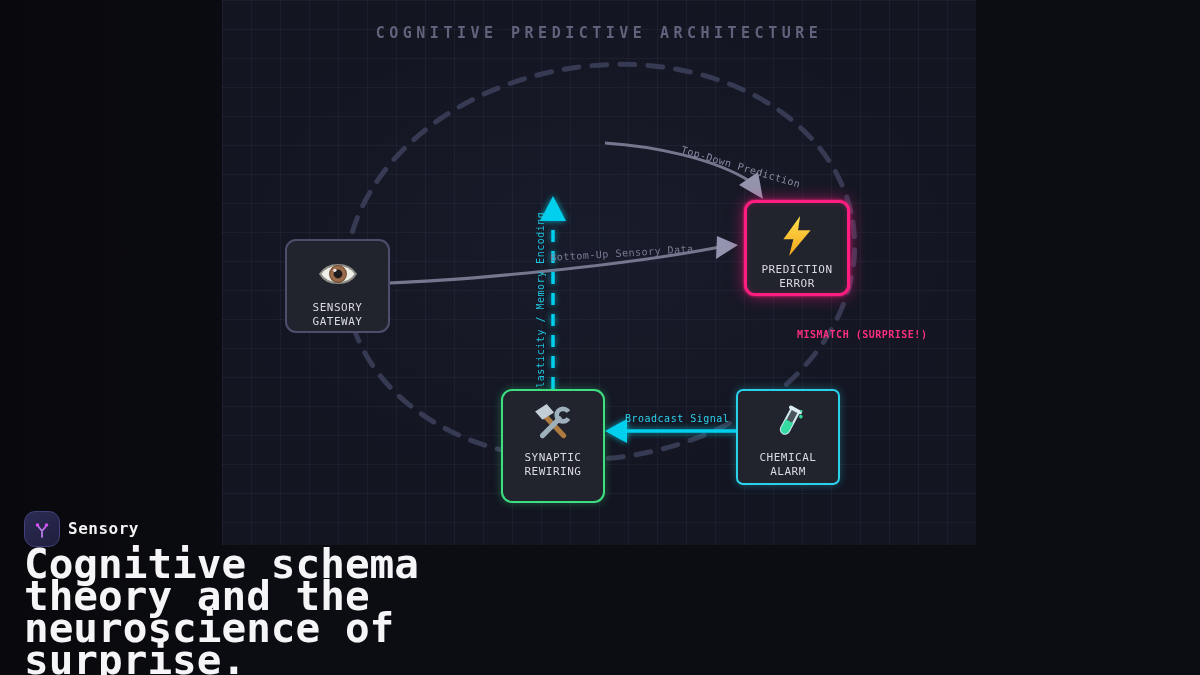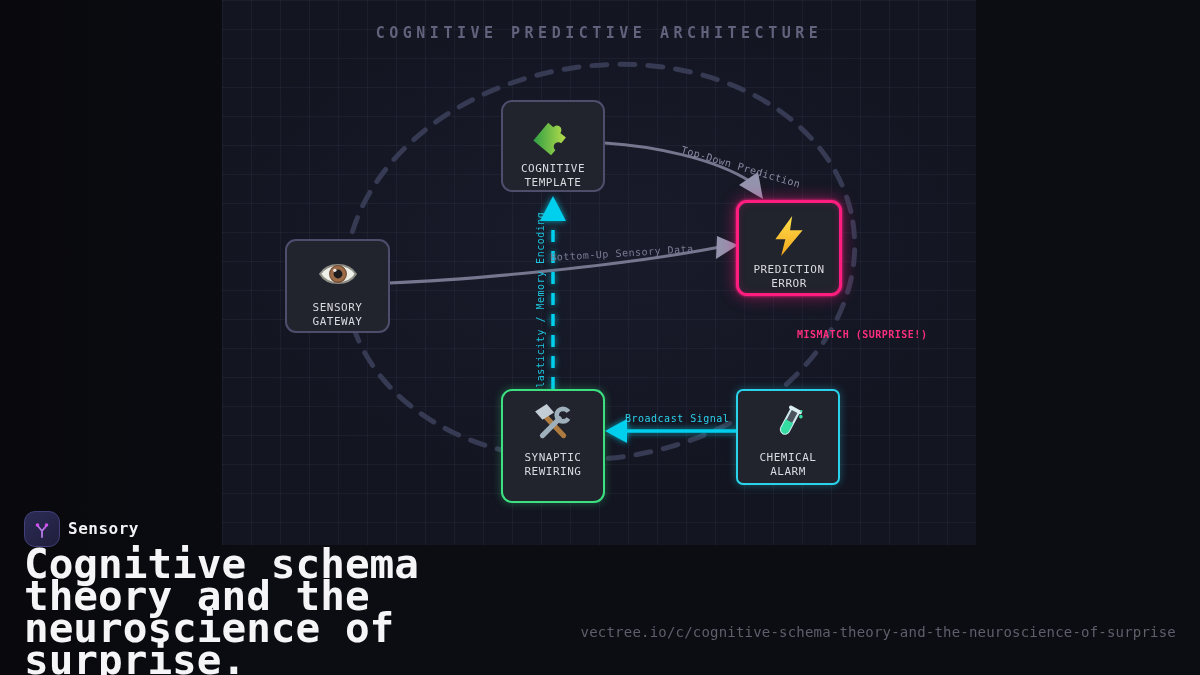--- a/index.html
+++ b/index.html
@@ -37,21 +37,21 @@
     display:flex; flex-direction:column; align-items:center; justify-content:flex-start;
     padding-top:9px;
   }
   .node .icon-wrap { height:48px; display:flex; align-items:center; justify-content:center; }
   .node .label {
     margin-top:3px; font-size:11px; line-height:14px; letter-spacing:0.5px;
     color:#dadae1; text-align:center; font-weight:500; white-space:nowrap;
   }
   .node-gray  { border:2px solid #4e4e6c; }
   .node-pink  { border:3px solid #ff1e80;
-    box-shadow:0 0 3px #ff1e80, 0 0 16px rgba(255,30,128,.55), inset 0 0 6px rgba(255,30,128,.22); }
+    box-shadow:0 0 3px #ff1e80, 0 0 16px rgba(255,30,128,.55), inset 0 0 6px rgba(255,30,128,.22);margin-left:8px; }
   .node-green { border:2px solid #3ce081; box-shadow:0 0 9px rgba(60,224,129,.35); }
   .node-cyan  { border:2px solid #2bd2ec; box-shadow:0 0 9px rgba(43,210,236,.35); }
 
   #node-cognitive-template { left:279px; top:100px; width:104px; height:92px; }
   #node-sensory-gateway    { left:63px;  top:239px; width:105px; height:94px; }
   #node-prediction-error   { left:514px; top:200px; width:106px; height:96px; }
   #node-synaptic-rewiring  { left:279px; top:389px; width:104px; height:114px; }
   #node-chemical-alarm     { left:514px; top:389px; width:104px; height:96px;border-radius:7px; }
 
   
@@ -116,39 +116,20 @@
         <polygon points="383,431 405,419 405,443" fill="#00cfee"></polygon>
       </g>
     </svg>
 
     <div class="edge-label lbl-topdown">Top-Down Prediction</div>
     <div class="edge-label lbl-bottomup">Bottom-Up Sensory Data</div>
     <div class="edge-label lbl-plasticity">Plasticity / Memory Encoding</div>
     <div class="edge-label lbl-broadcast">Broadcast Signal</div>
     <div class="edge-label lbl-mismatch">MISMATCH (SURPRISE!)</div>
 
-    <div class="node node-gray" id="node-cognitive-template">
-      <div class="icon-wrap">
-        <svg width="42" height="42" viewBox="0 0 40 40">
-          <defs>
-            <linearGradient id="gpz" x1="1" y1="0" x2="0" y2="1">
-              <stop offset="0" stop-color="#c3e34b"></stop>
-                <stop offset="1" stop-color="#2f9e44"></stop>
-            </linearGradient>
-          </defs>
-          <g transform="rotate(40 20 20)">
-            <path d="M9 14 h6.5 a4.3 4.3 0 1 1 8.6 0 H31 v7 a4.3 4.3 0 1 0 0 8.6 V36 H9 z" fill="url(#gpz)"></path>
-          </g>
-        </svg>
-      </div>
-      <div class="label">
-        <span>COGNITIVE</span><br>
-        <span>TEMPLATE</span>
-      </div>
-    </div>
 
     <div class="node node-gray" id="node-sensory-gateway">
       <div class="icon-wrap">
         <svg width="42" height="42" viewBox="0 0 40 40">
           <path d="M3 20 C10 8.5 30 8.5 37 20 C30 31.5 10 31.5 3 20 Z" fill="#efefe9" stroke="#8d8d86" stroke-width="2"></path>
           <circle cx="20" cy="20" r="8" fill="#9c6b49" stroke="#6f4a30" stroke-width="1"></circle>
           <circle cx="20" cy="20" r="4.2" fill="#1c1c1f"></circle>
           <circle cx="17" cy="16.5" r="1.6" fill="#ffffff" opacity="0.85"></circle>
         </svg>
       </div>
@@ -219,15 +200,14 @@
       <path d="M12 20 V14 M12 14 L7.5 8.5 M12 14 L16.5 8.5" fill="none" stroke="#b57ae6" stroke-width="1.8" stroke-linecap="round"></path>
       <circle cx="7.5" cy="8" r="1.8" fill="#d14ef0"></circle>
       <circle cx="16.5" cy="8" r="1.8" fill="#d14ef0"></circle>
       <circle cx="14.6" cy="11" r="1" fill="#d14ef0"></circle>
     </svg>
   </div>
   <div class="brand-name">Sensory</div>
 
   <div class="headline">Cognitive schema theory and the neuroscience of surprise.</div>
 
-  <div class="footer-url">vectree.io/c/cognitive-schema-theory-and-the-neuroscience-of-surprise</div>
 
 </div>
 
 </body></html>

